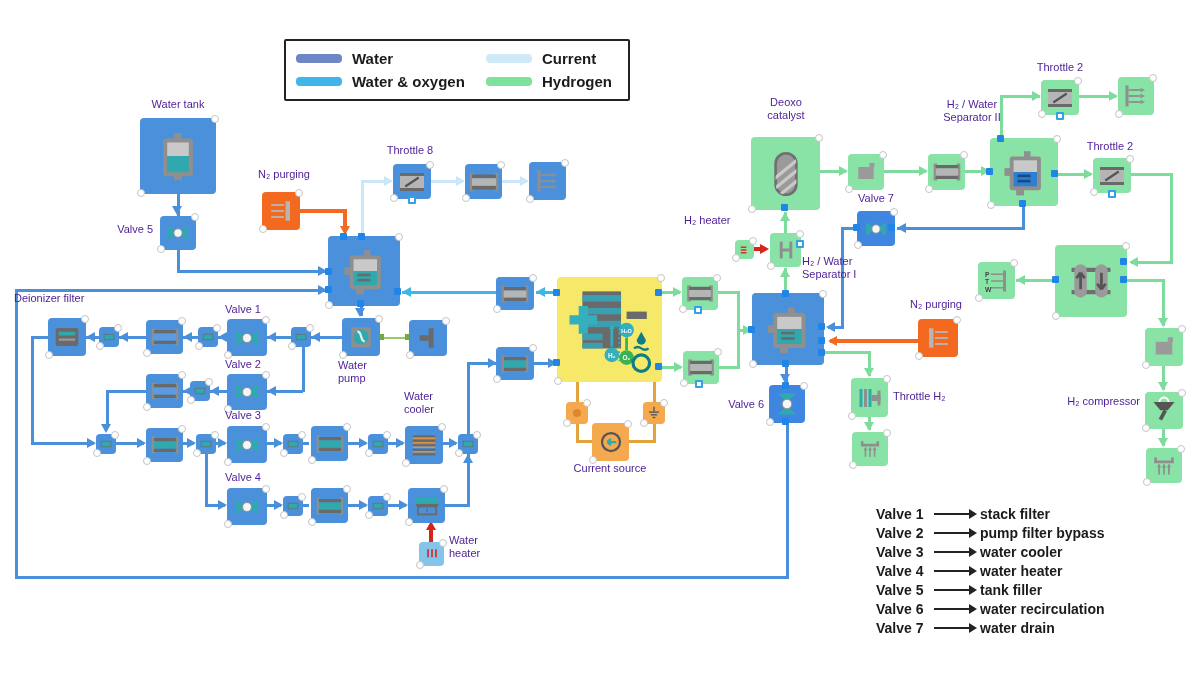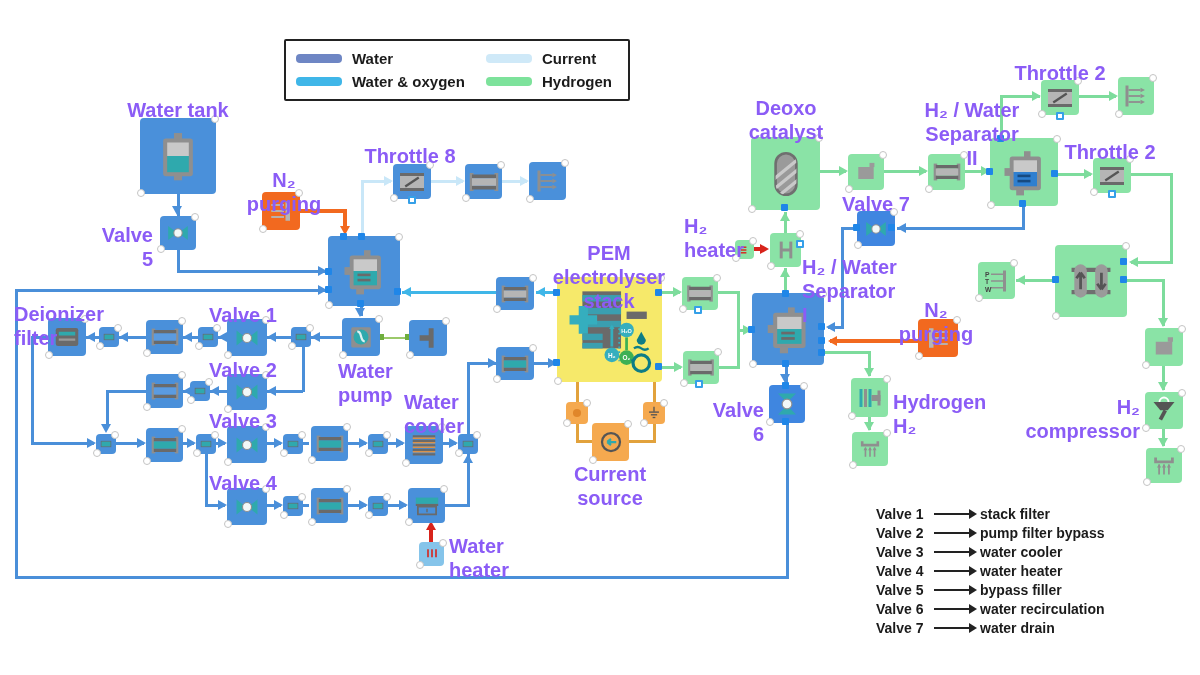--- a/index.html
+++ b/index.html
@@ -24,21 +24,21 @@
   .wr{position:absolute;}
   .ah{position:absolute;width:0;height:0;}
   .ar{border-top:5px solid transparent;border-bottom:5px solid transparent;border-left:9px solid;}
   .al{border-top:5px solid transparent;border-bottom:5px solid transparent;border-right:9px solid;}
   .au{border-left:5px solid transparent;border-right:5px solid transparent;border-bottom:9px solid;}
   .ad{border-left:5px solid transparent;border-right:5px solid transparent;border-top:9px solid;}
   .pt{position:absolute;width:7px;height:7px;background:#1f86e8;border-radius:1px;}
   .ptw{position:absolute;width:8px;height:8px;background:#fff;border:2px solid #35a0e8;border-radius:1px;box-sizing:border-box;}
   .sq{position:absolute;width:6px;height:6px;background:#6fae3e;}
   
-  .lbl{position:absolute;font-weight:bold;color:#8b5cf6;font-size:20px;line-height:1.2;
+  .lbl{position:absolute;font-weight:normal;color:#4c1d95;font-size:11px;line-height:1.2;
        white-space:pre-line;}
   .c{text-align:center;} .r{text-align:right;}
   
   #legend{position:absolute;left:284px;top:39px;width:346px;height:62px;border:2px solid #222;
       border-radius:2px;background:#fff;display:grid;grid-template-columns:190px 1fr;
       align-content:space-evenly;padding:2px 10px;box-sizing:border-box;}
   .lg-item{display:flex;align-items:center;gap:10px;font-weight:bold;font-size:15px;color:#1b1b1b;}
   .lg-sw{width:46px;height:9px;border-radius:4px;flex:0 0 auto;}
   
   #vlegend{position:absolute;left:876px;top:504px;}
@@ -803,42 +803,40 @@
   <u class="ptw" style="left:695px;top:380px"></u>
   <u class="ptw" style="left:1056px;top:112px"></u>
   <u class="ptw" style="left:1108px;top:190px"></u>
   <u class="ptw" style="left:408px;top:196px"></u>
   <u class="ptw" style="left:796px;top:240px"></u>
 
   <div class="lbl c" style="left:118px;top:98px;width:120px">Water tank</div>
   <div class="lbl r" style="left:95px;top:223px;width:58px">Valve 5</div>
   <div class="lbl c" style="left:236px;top:168px;width:96px">N₂ purging</div>
   <div class="lbl c" style="left:355px;top:144px;width:110px">Throttle 8</div>
-  <div class="lbl" style="left:14px;top:302px;width:130px">Deionizer filter</div>
+  <div class="lbl" style="left:14px;top:292px;width:130px">Deionizer filter</div>
   <div class="lbl c" style="left:193px;top:303px;width:100px">Valve 1</div>
   <div class="lbl c" style="left:193px;top:358px;width:100px">Valve 2</div>
   <div class="lbl c" style="left:193px;top:409px;width:100px">Valve 3</div>
   <div class="lbl c" style="left:193px;top:471px;width:100px">Valve 4</div>
   <div class="lbl" style="left:338px;top:359px;width:70px">Water
 pump</div>
   <div class="lbl" style="left:404px;top:390px;width:70px">Water
 cooler</div>
   <div class="lbl" style="left:449px;top:534px;width:70px">Water
 heater</div>
-  <div class="lbl c" style="left:539px;top:241px;width:140px">PEM electrolyser
-stack</div>
   <div class="lbl c" style="left:545px;top:462px;width:130px">Current source</div>
   <div class="lbl" style="left:684px;top:214px;width:80px">H₂ heater</div>
   <div class="lbl c" style="left:744px;top:96px;width:84px">Deoxo
 catalyst</div>
   <div class="lbl c" style="left:836px;top:192px;width:80px">Valve 7</div>
   <div class="lbl" style="left:802px;top:255px;width:96px">H₂ / Water
 Separator I</div>
   <div class="lbl c" style="left:886px;top:298px;width:100px">N₂ purging</div>
-  <div class="lbl" style="left:893px;top:390px;width:110px">Hydrogen H₂</div>
+  <div class="lbl" style="left:893px;top:390px;width:110px">Throttle H₂</div>
   <div class="lbl r" style="left:700px;top:398px;width:64px">Valve 6</div>
   <div class="lbl c" style="left:922px;top:98px;width:100px">H₂ / Water
 Separator II</div>
   <div class="lbl c" style="left:1014px;top:61px;width:92px">Throttle 2</div>
   <div class="lbl c" style="left:1064px;top:140px;width:92px">Throttle 2</div>
   <div class="lbl r" style="left:1022px;top:395px;width:118px">H₂ compressor</div>
 
   <div id="vlegend">
     <div class="vl-row">
       <span class="vl-name">Valve 1</span>
@@ -856,21 +854,21 @@
       <span>water cooler</span>
     </div>
     <div class="vl-row">
       <span class="vl-name">Valve 4</span>
       <span class="vl-arrow"></span>
       <span>water heater</span>
     </div>
     <div class="vl-row">
       <span class="vl-name">Valve 5</span>
       <span class="vl-arrow"></span>
-      <span>bypass filler</span>
+      <span>tank filler</span>
     </div>
     <div class="vl-row">
       <span class="vl-name">Valve 6</span>
       <span class="vl-arrow"></span>
       <span>water recirculation</span>
     </div>
     <div class="vl-row">
       <span class="vl-name">Valve 7</span>
       <span class="vl-arrow"></span>
       <span>water drain</span>

